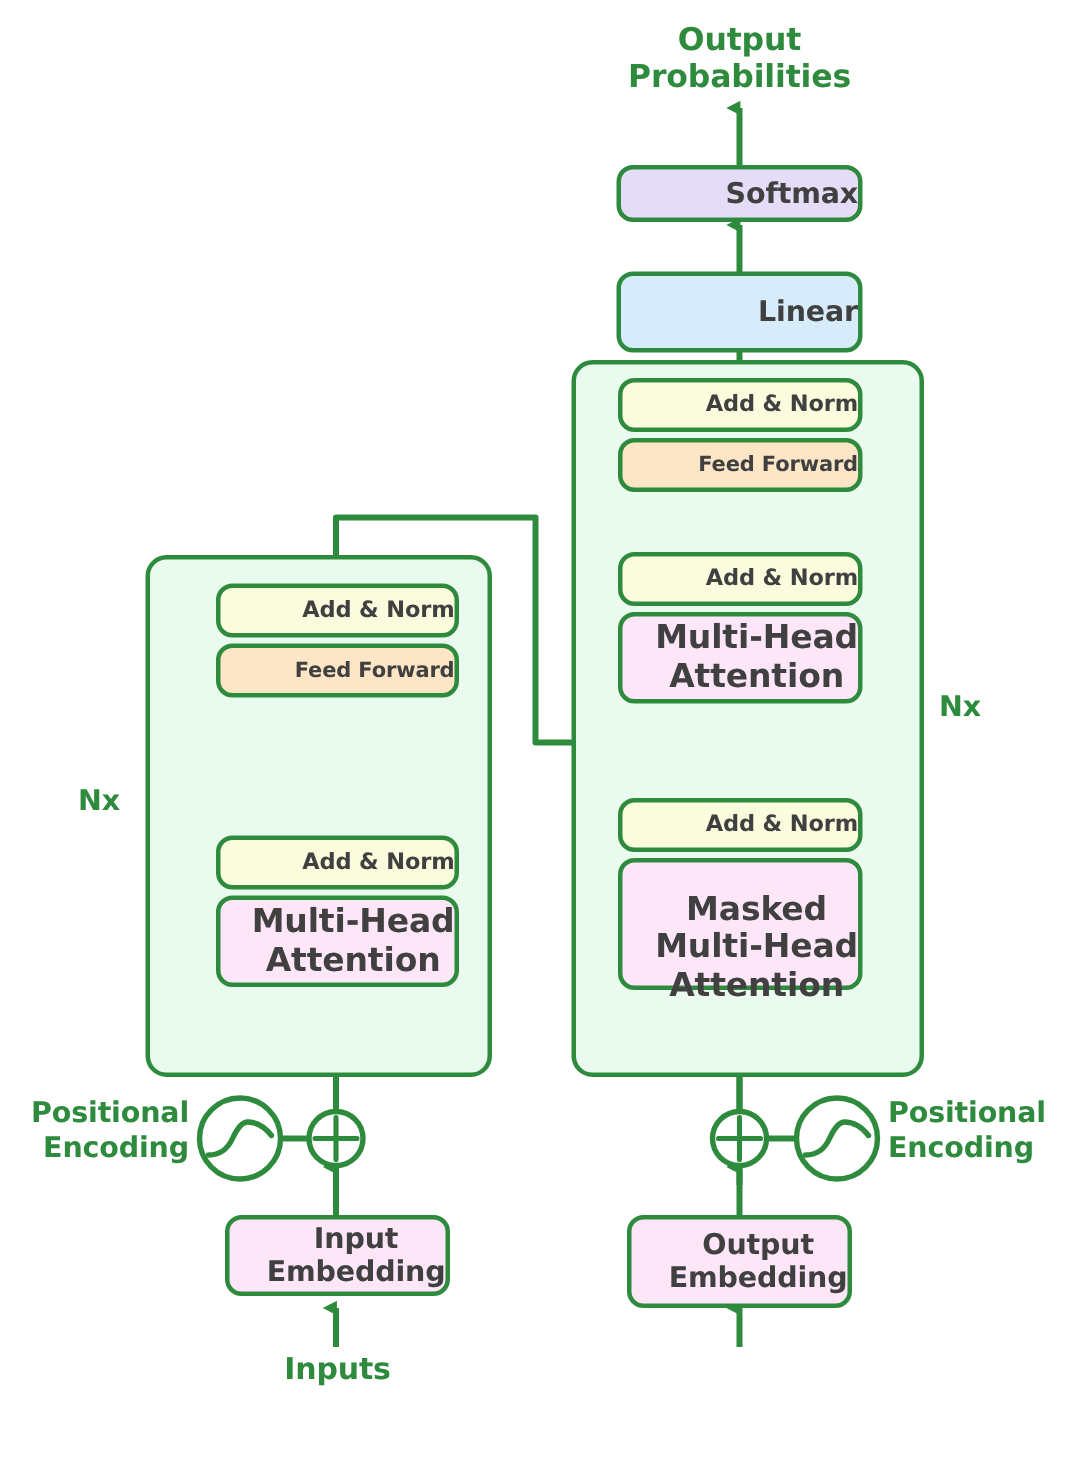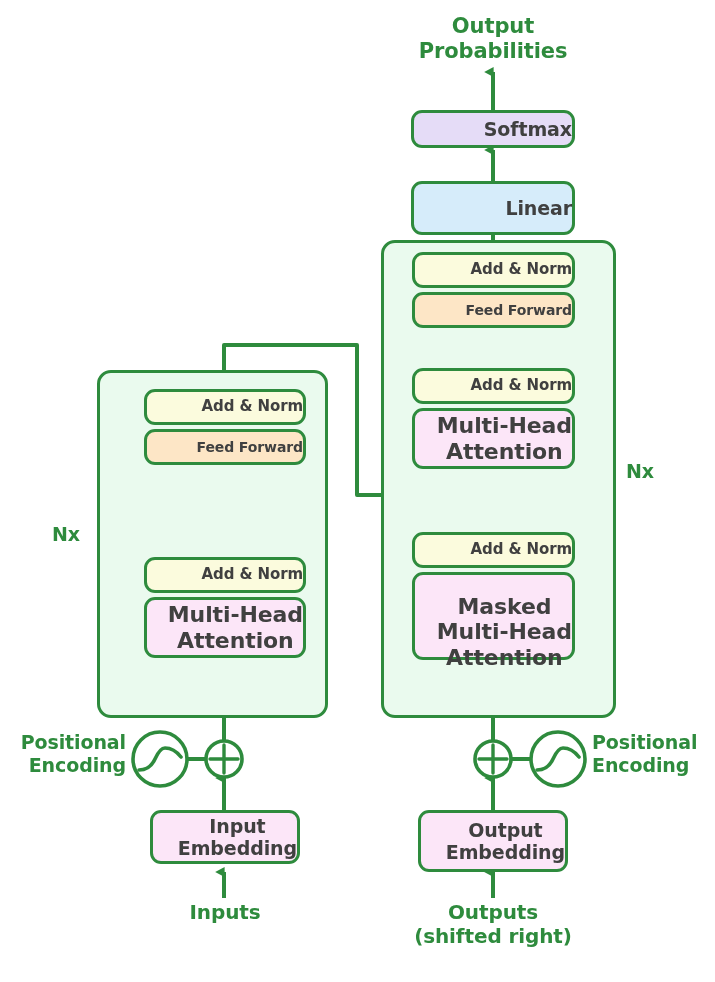--- a/index.html
+++ b/index.html
@@ -252,16 +252,14 @@
   <div class="lbl" style="left:154px; top:900px; width:142px; font-size:20px;">Inputs</div>
 
   <div class="lbl" style="left:592px; top:731px; width:120px; font-size:19px; text-align:left;">Positional
 Encoding</div>
 
   <div class="node embed" style="left:418px; top:810px; width:150px; height:62px;">
     <span style="white-space:pre-line;">Output
 Embedding</span>
   </div>
 
-  <div class="lbl" style="left:403px; top:900px; width:180px; font-size:20px;">Outputs
-(shifted right)</div>
 
 </div>
 
 </body></html>

